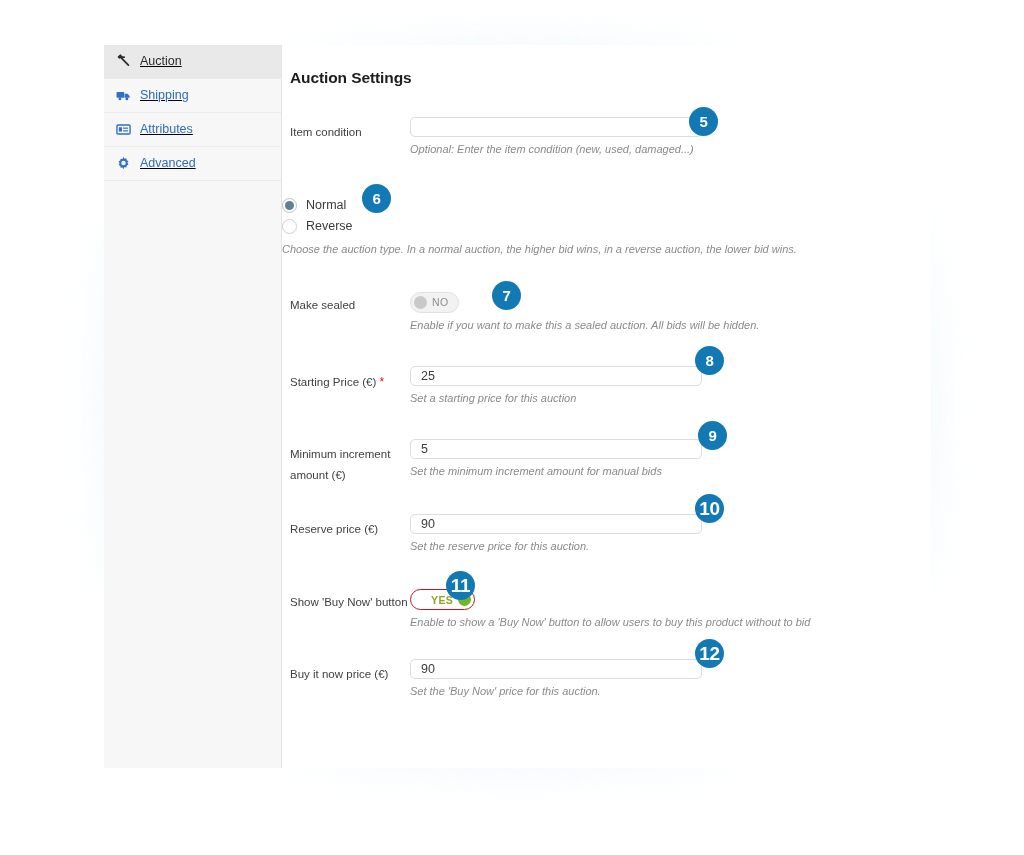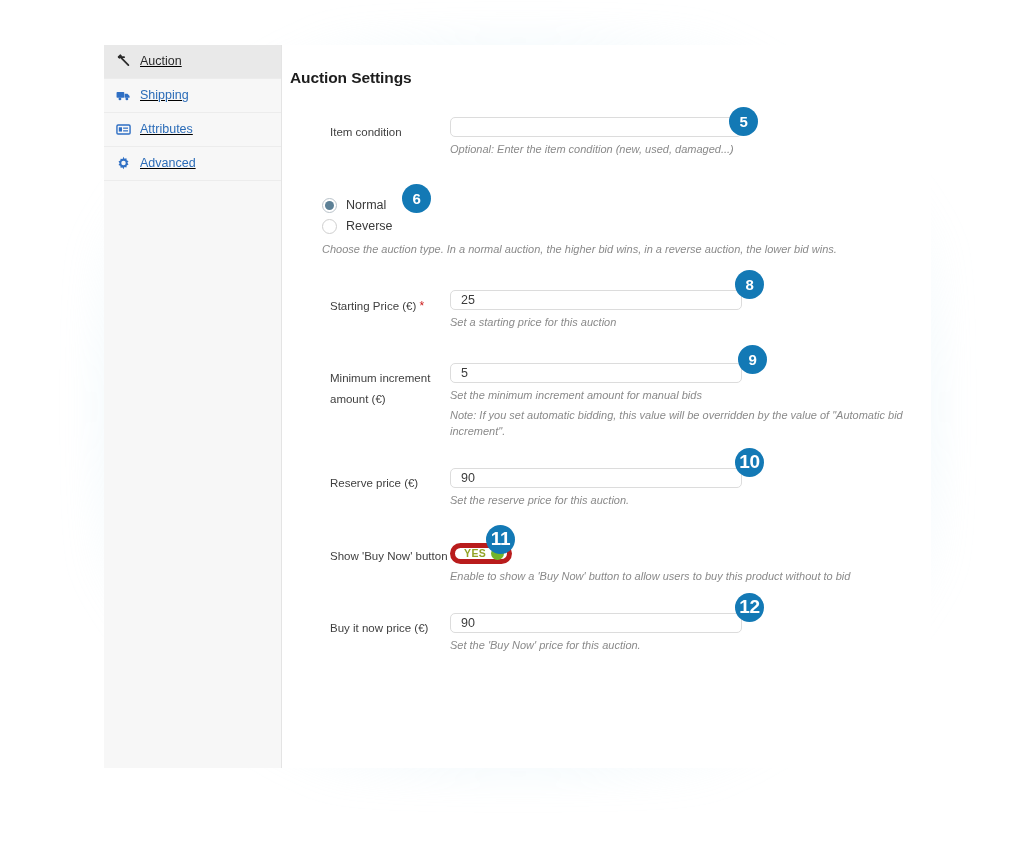--- a/index.html
+++ b/index.html
@@ -86,21 +86,20 @@
     font-size: 15.5px;
     font-weight: bold;
     color: #1d1d1d;
     margin: 6px 0 0 8px;
     letter-spacing: -0.1px;
   }
 
   .form {
     margin-top: 18px;
     position: relative;
-    margin-left: 40px;
   }
   .row {
     display: flex;
     position: relative;
     margin-bottom: 6px;
   }
   .label {
     width: 128px;
     min-width: 128px;
     font-size: 11.5px;
@@ -188,22 +187,22 @@
   }
   .toggle.off .knob {
     width: 13px; height: 13px; border-radius: 50%;
     background: #c9c9c9;
   }
   .toggle.off .tg-text {
     font-size: 10.5px; color: #8d8d8d; letter-spacing: .4px;
   }
   .toggle.on {
     background: #ffffff;
-    border: 5px solid #b91c1c;
-    padding: 0 3px 0 9px;
+    border: 1px solid #b91c1c;
+    padding: 0 3px 0 20px;
     gap: 5px;
     text-align: center;
   }
   .toggle.on .tg-text {
     font-size: 10.5px; color: #93a326; letter-spacing: .4px; font-weight: bold;
   }
   .toggle.on .knob {
     width: 13px; height: 13px; border-radius: 50%;
     background: #73b52a;
   }
@@ -307,20 +306,31 @@
           </div>
           <div class="radio-line">
             <span class="radio"></span>
             <span class="radio-label">Reverse</span>
           </div>
           <div class="hint">Choose the auction type. In a normal auction, the higher bid wins, in a reverse auction, the lower bid wins.</div>
           <div class="badge" style="left:80px; top:-2px;">6</div>
         </div>
       </div>
 
+      <div class="row" style="margin-top:26px;">
+        <div class="label">Make sealed</div>
+        <div class="field" style="padding-top:8px;">
+          <div class="toggle off">
+            <span class="knob"></span>
+            <span class="tg-text">NO</span>
+          </div>
+          <div class="hint">Enable if you want to make this a sealed auction. All bids will be hidden.</div>
+          <div class="badge" style="left:82px; top:-3px;">7</div>
+        </div>
+      </div>
 
       <div class="row" style="margin-top:26px;">
         <div class="label">
           <span>Starting Price (€)</span>
           <span class="req">*</span>
         </div>
         <div class="field">
           <input class="txt" type="text" value="25" style="">
           <div class="hint">Set a starting price for this auction</div>
           <div class="badge" style="left:285px; top:-14px;">8</div>
@@ -328,21 +338,20 @@
       </div>
 
       <div class="row" style="margin-top:26px;">
         <div class="label">
           <div>Minimum increment</div>
           <div>amount (€)</div>
         </div>
         <div class="field">
           <input class="txt" type="text" value="5" style="">
           <div class="hint">Set the minimum increment amount for manual bids</div>
-          <div class="hint tight">Note: If you set automatic bidding, this value will be overridden by the value of "Automatic bid increment".</div>
           <div class="badge" style="left:288px; top:-12px;">9</div>
         </div>
       </div>
 
       <div class="row" style="margin-top:22px;">
         <div class="label">Reserve price (€)</div>
         <div class="field">
           <input class="txt" type="text" value="90" style="">
           <div class="hint">Set the reserve price for this auction.</div>
           <div class="badge small" style="left:285px; top:-14px;">10</div>

